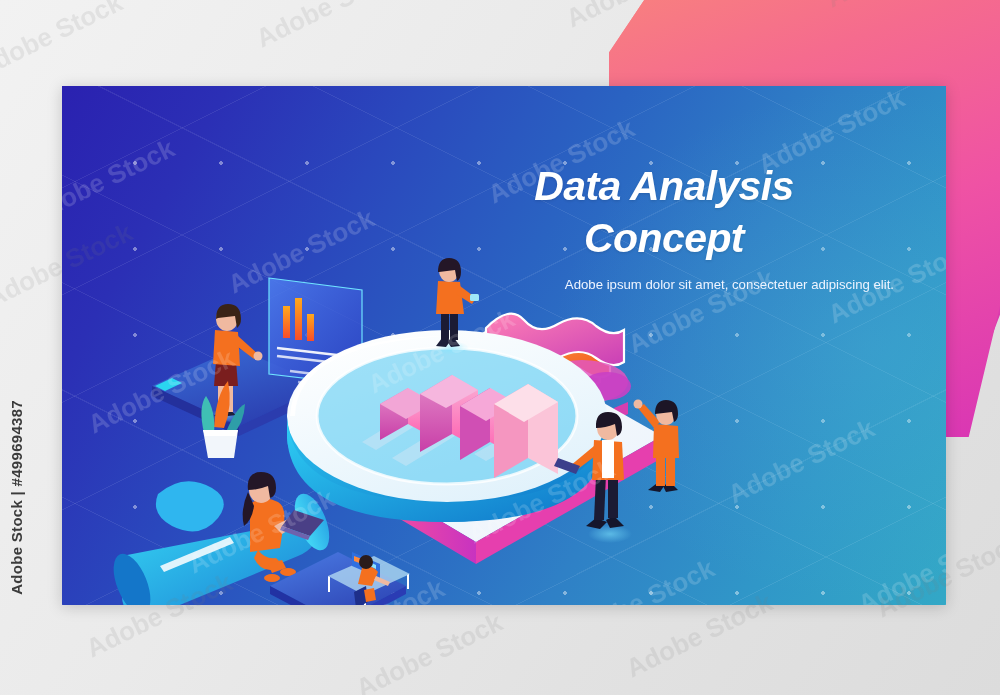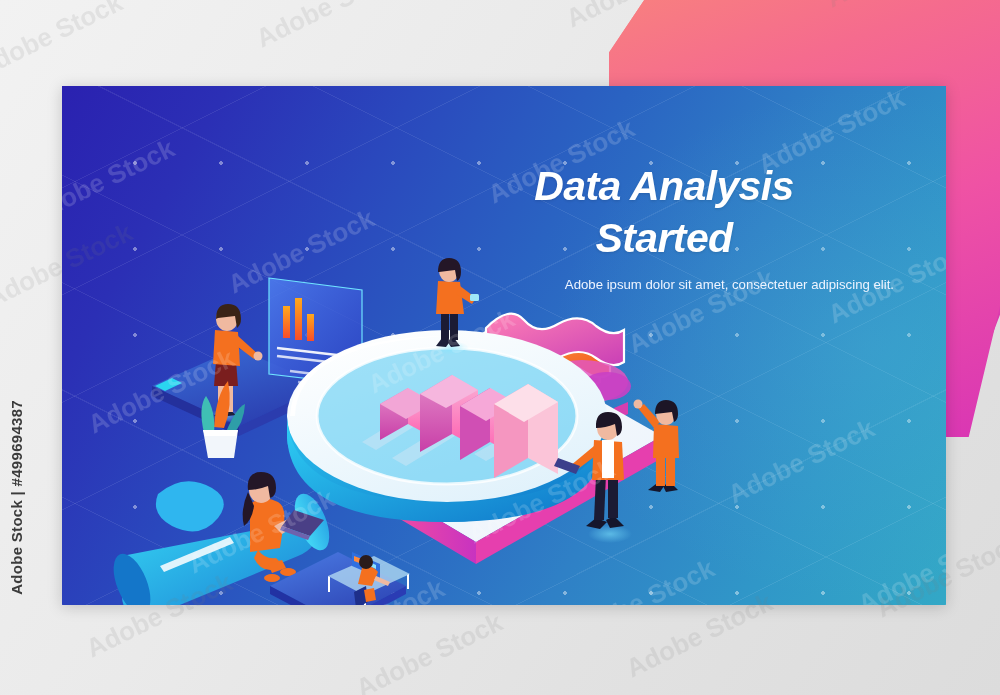--- a/index.html
+++ b/index.html
@@ -428,21 +428,21 @@
       <div class="wm" style="left:400px;  top:400px;">Adobe Stock</div>
       <div class="wm" style="left:660px;  top:360px;">Adobe Stock</div>
       <div class="wm" style="left:-40px;  top:80px;">Adobe Stock</div>
       <div class="wm" style="left:790px;  top:470px;">Adobe Stock</div>
       <div class="wm" style="left:500px;  top:500px;">Adobe Stock</div>
       <div class="wm" style="left:230px;  top:520px;">Adobe Stock</div>
     </div>
 
     <div class="headline">
       <div>Data Analysis</div>
-      <div>Started</div>
+      <div>Concept</div>
     </div>
     <div class="subhead">Adobe ipsum dolor sit amet, consectetuer adipiscing elit.</div>
   </div>
 
   <div class="wm-layer">
     <div class="wm wm-dark" style="left:-30px; top:20px;">Adobe Stock</div>
     <div class="wm wm-dark" style="left:250px; top:-10px;">Adobe Stock</div>
     <div class="wm wm-dark" style="left:560px; top:-30px;">Adobe Stock</div>
     <div class="wm wm-dark" style="left:820px; top:-50px;">Adobe Stock</div>
     <div class="wm wm-dark" style="left:-20px; top:250px;">Adobe Stock</div>

